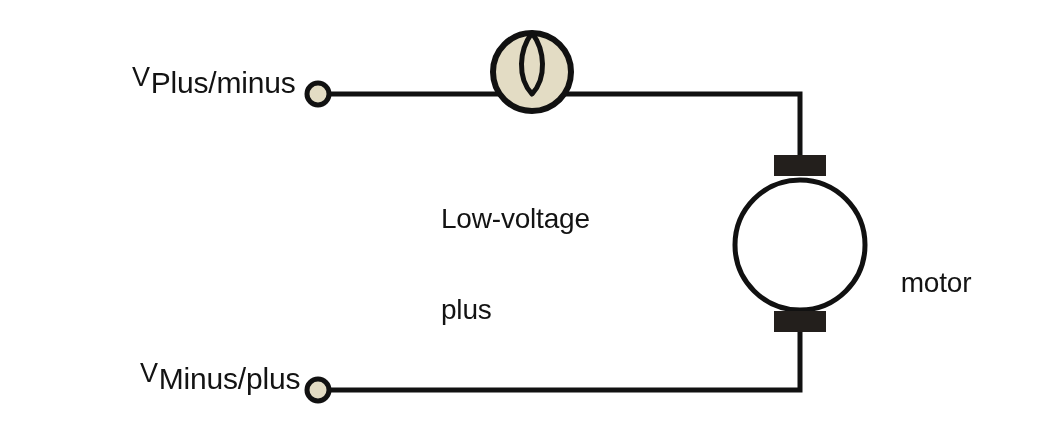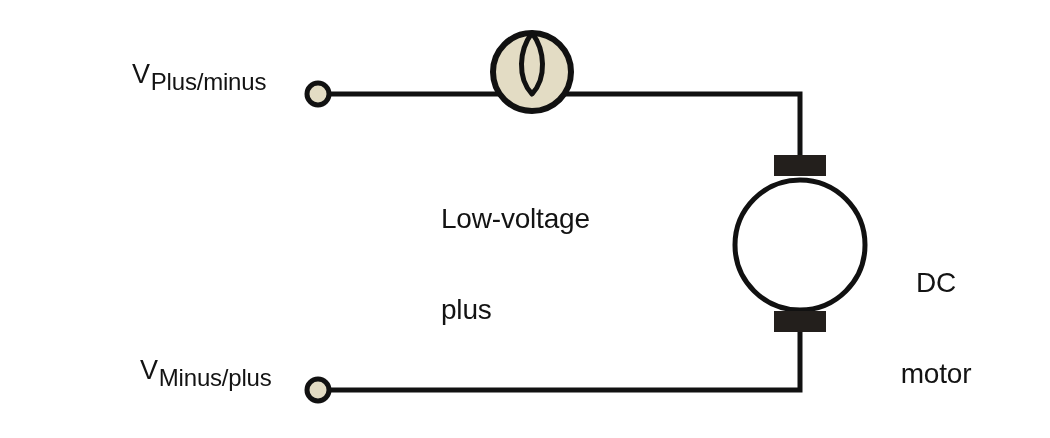--- a/index.html
+++ b/index.html
@@ -40,21 +40,21 @@
     left: 132px;
     top: 356px;
     font-size: 27px;
     margin-left: 8px;
   }
   .terminal-label-main {
     font-size: 27px;
     vertical-align: baseline;
   }
   .terminal-label-sub {
-    font-size: 24px;
+    font-size: 30px;
     position: relative;
     top: 7px;
     left: 1px;
   }
   #label-lamp {
     left: 441px;
     top: 144px;
     font-size: 28px;
     text-align: left;
     width: 200px;
@@ -96,15 +96,14 @@
 <div class="diagram-label" id="label-vplus"><span class="terminal-label-main">V</span><span class="terminal-label-sub">Plus/minus</span></div>
 
 <div class="diagram-label" id="label-vminus"><span class="terminal-label-main">V</span><span class="terminal-label-sub">Minus/plus</span></div>
 
 <div class="diagram-label" id="label-lamp">
   <div>Low-voltage</div>
   <div>plus</div>
 </div>
 
 <div class="diagram-label" id="label-motor">
-  <div>DC</div>
   <div>motor</div>
 </div>
 
 </body></html>

